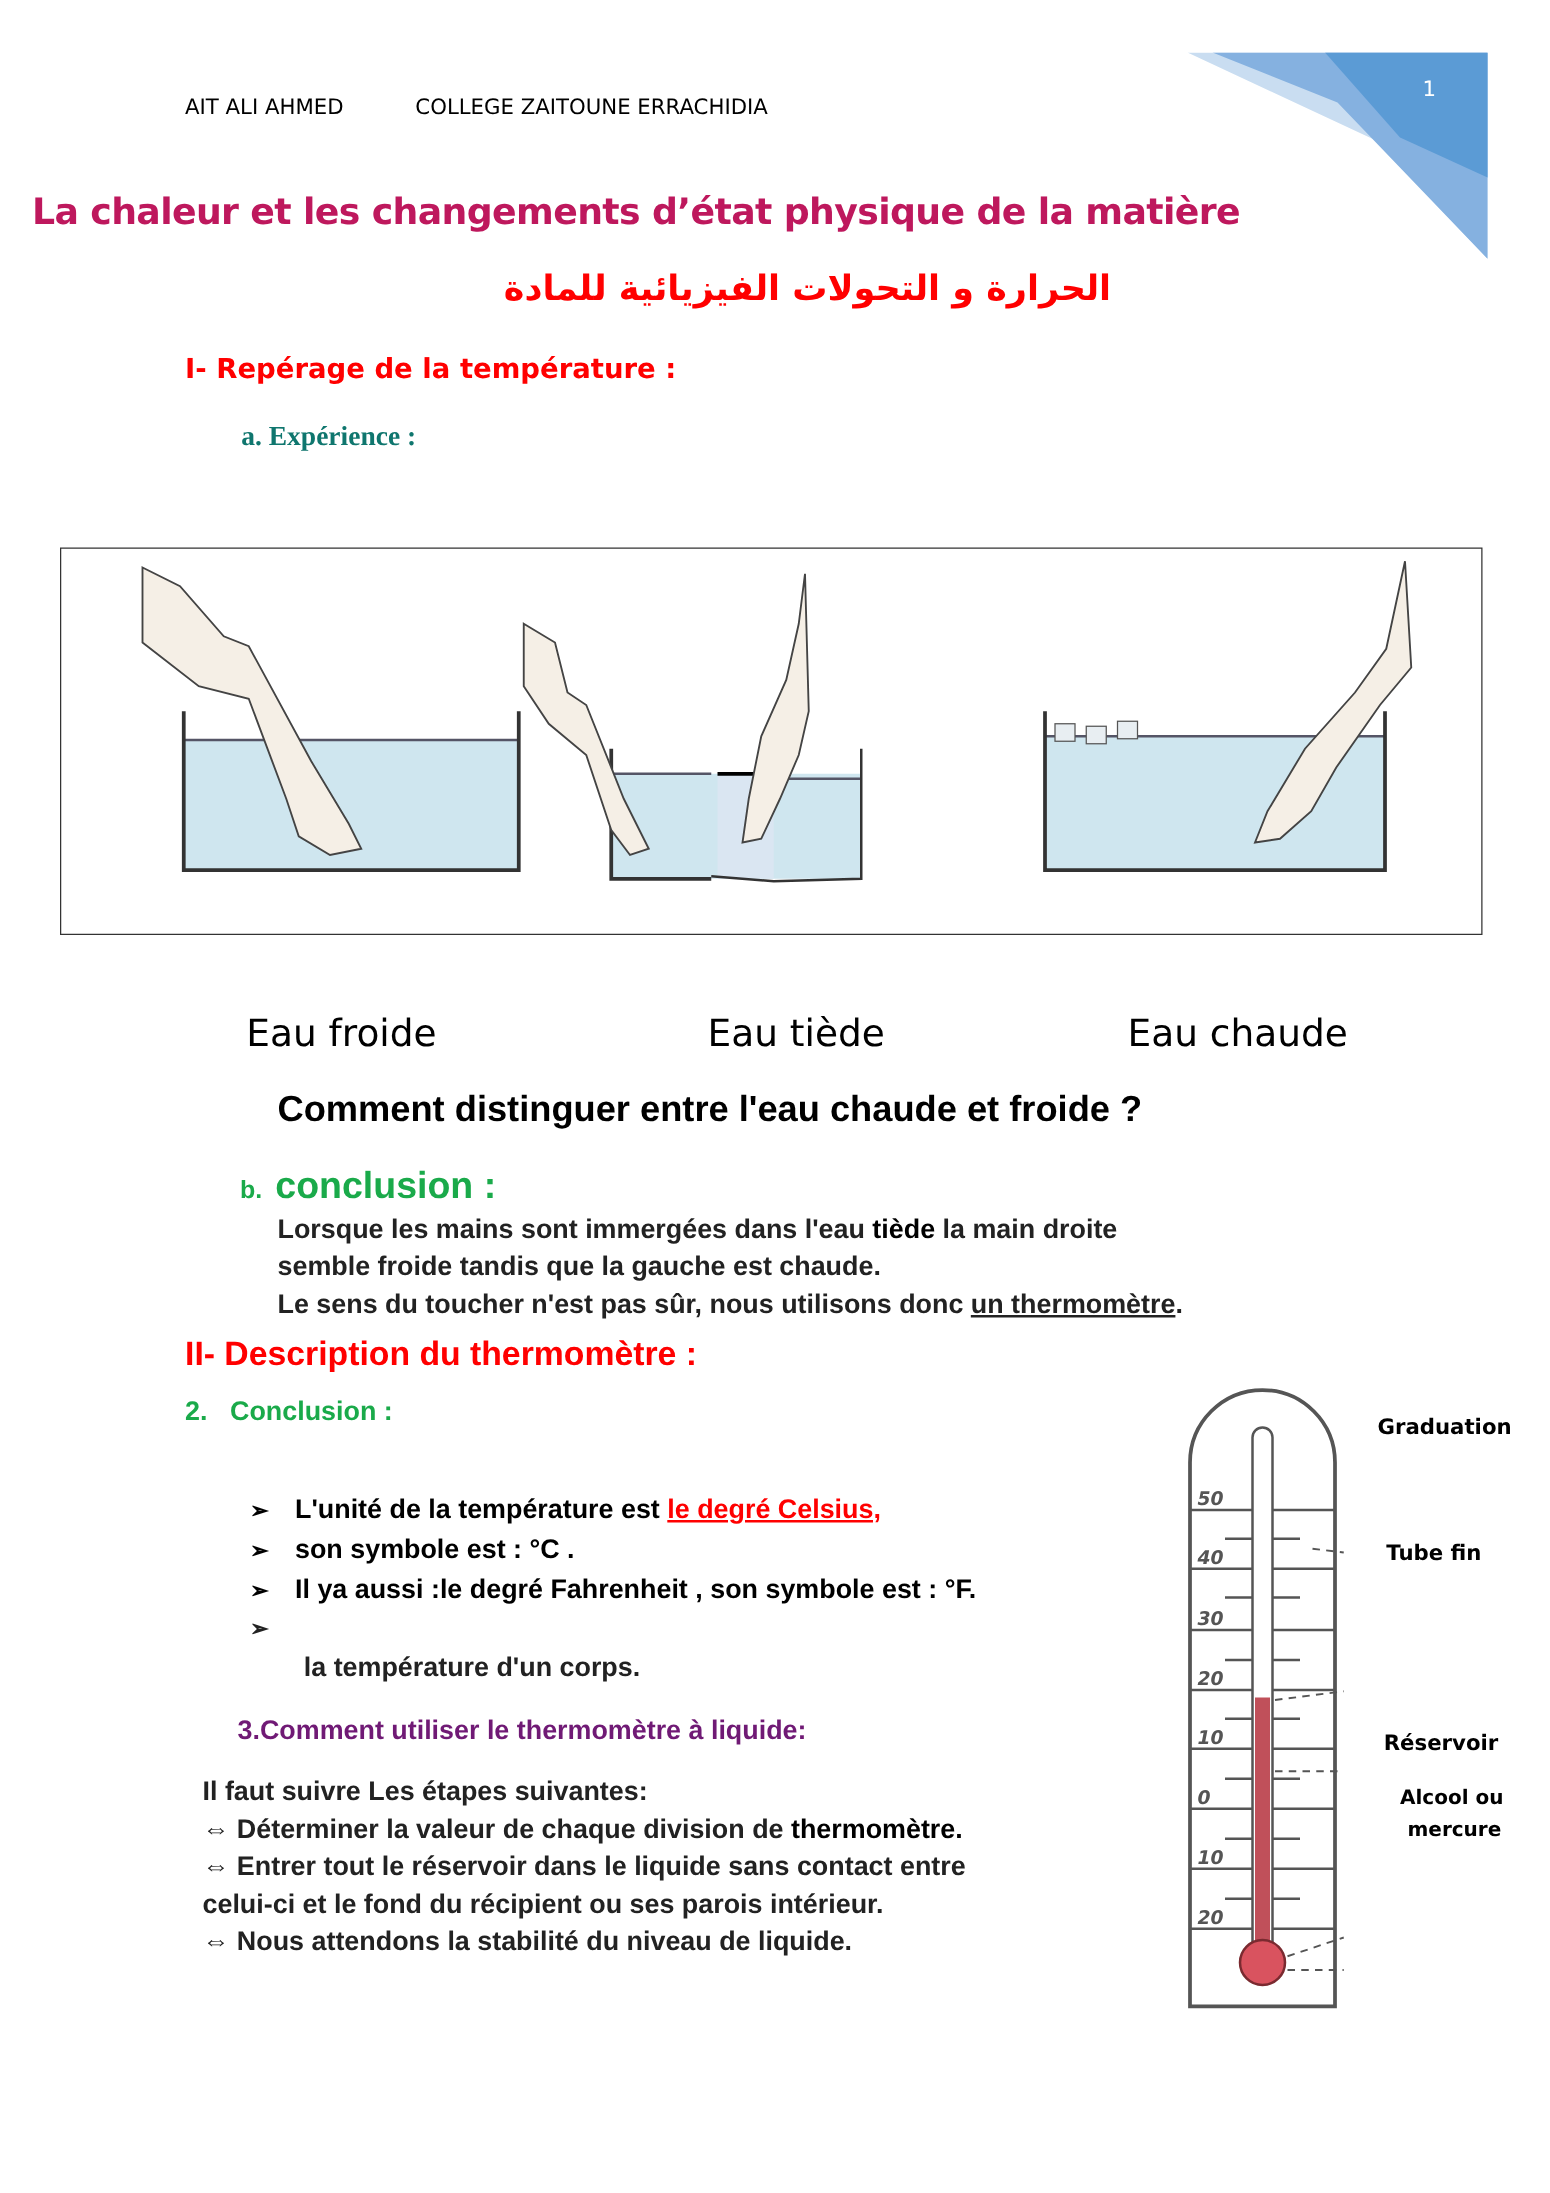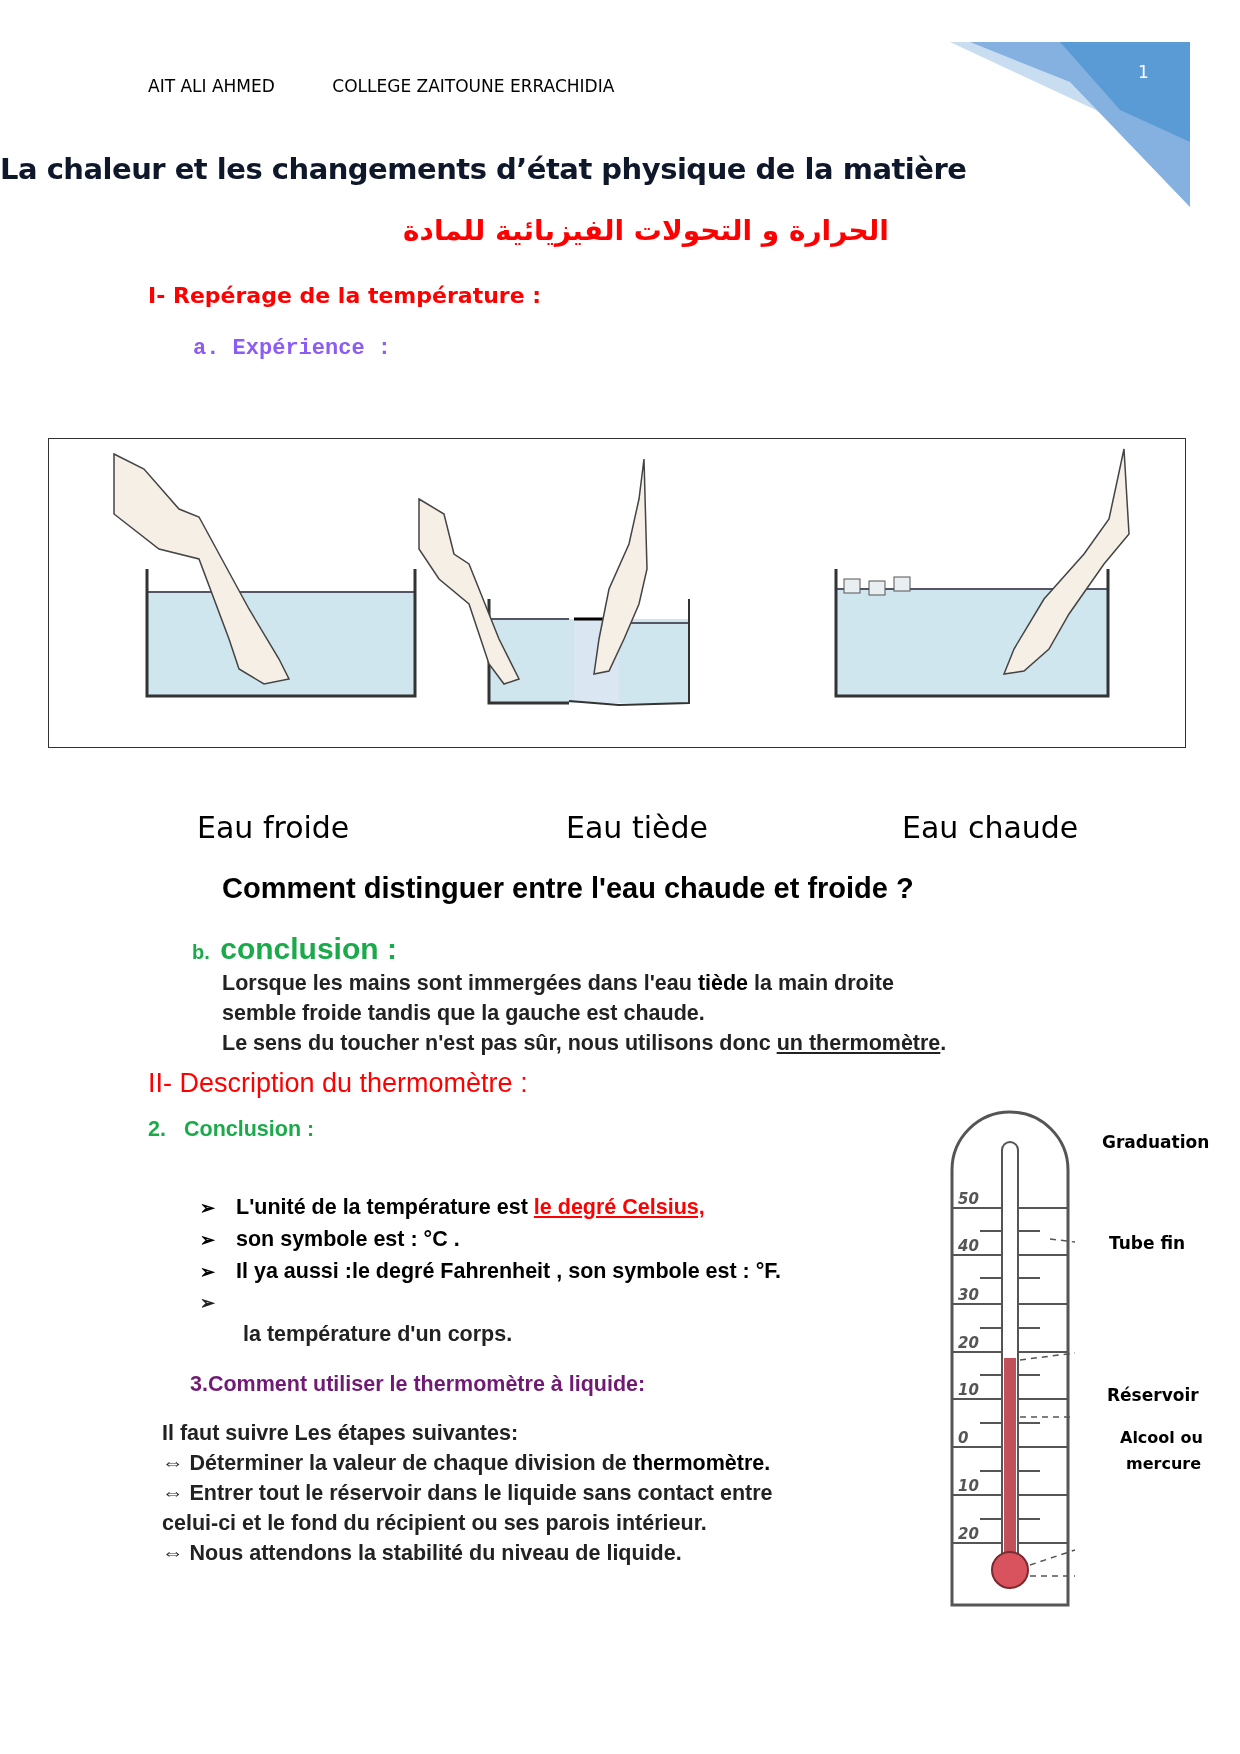--- a/index.html
+++ b/index.html
@@ -3,36 +3,36 @@
 <meta charset="utf-8">
 <style>
   html, body { margin:0; padding:0; }
   body { width:1240px; height:1754px; background:#fff; position:relative; overflow:hidden;
          font-family:"Liberation Sans", sans-serif; color:#000; }
   .abs { position:absolute; }
   .header { top:76px; left:148px; font-family:"DejaVu Sans", sans-serif; font-size:17px; letter-spacing:0; }
   .header span { margin-right:52px; }
   .corner { top:42px; right:0; width:290px; height:170px; }
   .page-num { top:62px; left:1138px; color:#fff; font-family:"DejaVu Sans", sans-serif; font-size:17px; }
-  .title { top:152px; left:0; width:992px; text-align:left; color:#0f172a; font-weight:bold;
+  .title { top:152px; left:0; width:992px; text-align:right; color:#be185d; font-weight:bold;
            font-family:"DejaVu Sans", sans-serif; font-size:29px; letter-spacing:-0.5px; }
   .arabic { top:214px; left:0; width:1240px; text-align:center; color:#ff0000; font-weight:bold;
             font-family:"DejaVu Sans", sans-serif; font-size:28px; direction:rtl;padding-left:26px; }
   .sec1 { top:283px; left:148px; color:#ff0000; font-weight:bold; font-family:"DejaVu Sans", sans-serif; font-size:22px; }
-  .sub-a { top:336px; left:193px; color:#8b5cf6; font-weight:bold; font-family:Liberation Mono, monospace; font-size:22px; }
+  .sub-a { top:336px; left:193px; color:#0f766e; font-weight:bold; font-family:Liberation Serif, serif; font-size:22px; }
   .figbox { top:438px; left:48px; width:1138px; height:310px; border:1.5px solid #333; box-sizing:border-box; }
   .labels-row { top:810px; font-family:"DejaVu Sans", sans-serif; font-size:30px; }
   .question { top:872px; left:222px; font-weight:bold; font-size:29px; }
   .sub-b { top:932px; left:192px; color:#1aaa4a; font-weight:bold; }
   .sub-b .b-letter { font-size:20px; margin-right:6px; }
   .sub-b .b-text { font-size:30px; }
   .concl { top:968px; left:222px; font-weight:bold; font-size:21.5px; line-height:30px; color:#222; }
   .concl .hl { color:#000; }
   .concl u { color:#222; }
-  .sec2 { top:1068px; left:148px; color:#ff0000; font-weight:normal; font-size:27px; }
+  .sec2 { top:1068px; left:148px; color:#ff0000; font-weight:bold; font-size:27px; }
   .green-list { top:1114px; left:148px; color:#1aaa4a; font-weight:bold; font-size:21.5px; line-height:31px; }
   .green-list .num { display:inline-block; width:36px; }
   .bullets { top:1192px; left:200px; font-weight:bold; font-size:21.5px; line-height:31px; color:#000; }
   .bullets .row { display:flex; align-items:baseline; }
   .bullets .arrow { width:36px; font-size:18px; }
   .bullets .red-u { color:#ff0000; text-decoration:underline; }
   .bullets .cont { padding-left:43px; color:#222; }
   .sub3 { top:1372px; left:190px; color:#701a75; font-weight:bold; font-size:21.5px; }
   .steps { top:1418px; left:162px; font-weight:bold; font-size:21.5px; line-height:30px; color:#222; }
   .steps .dark { color:#000; }

